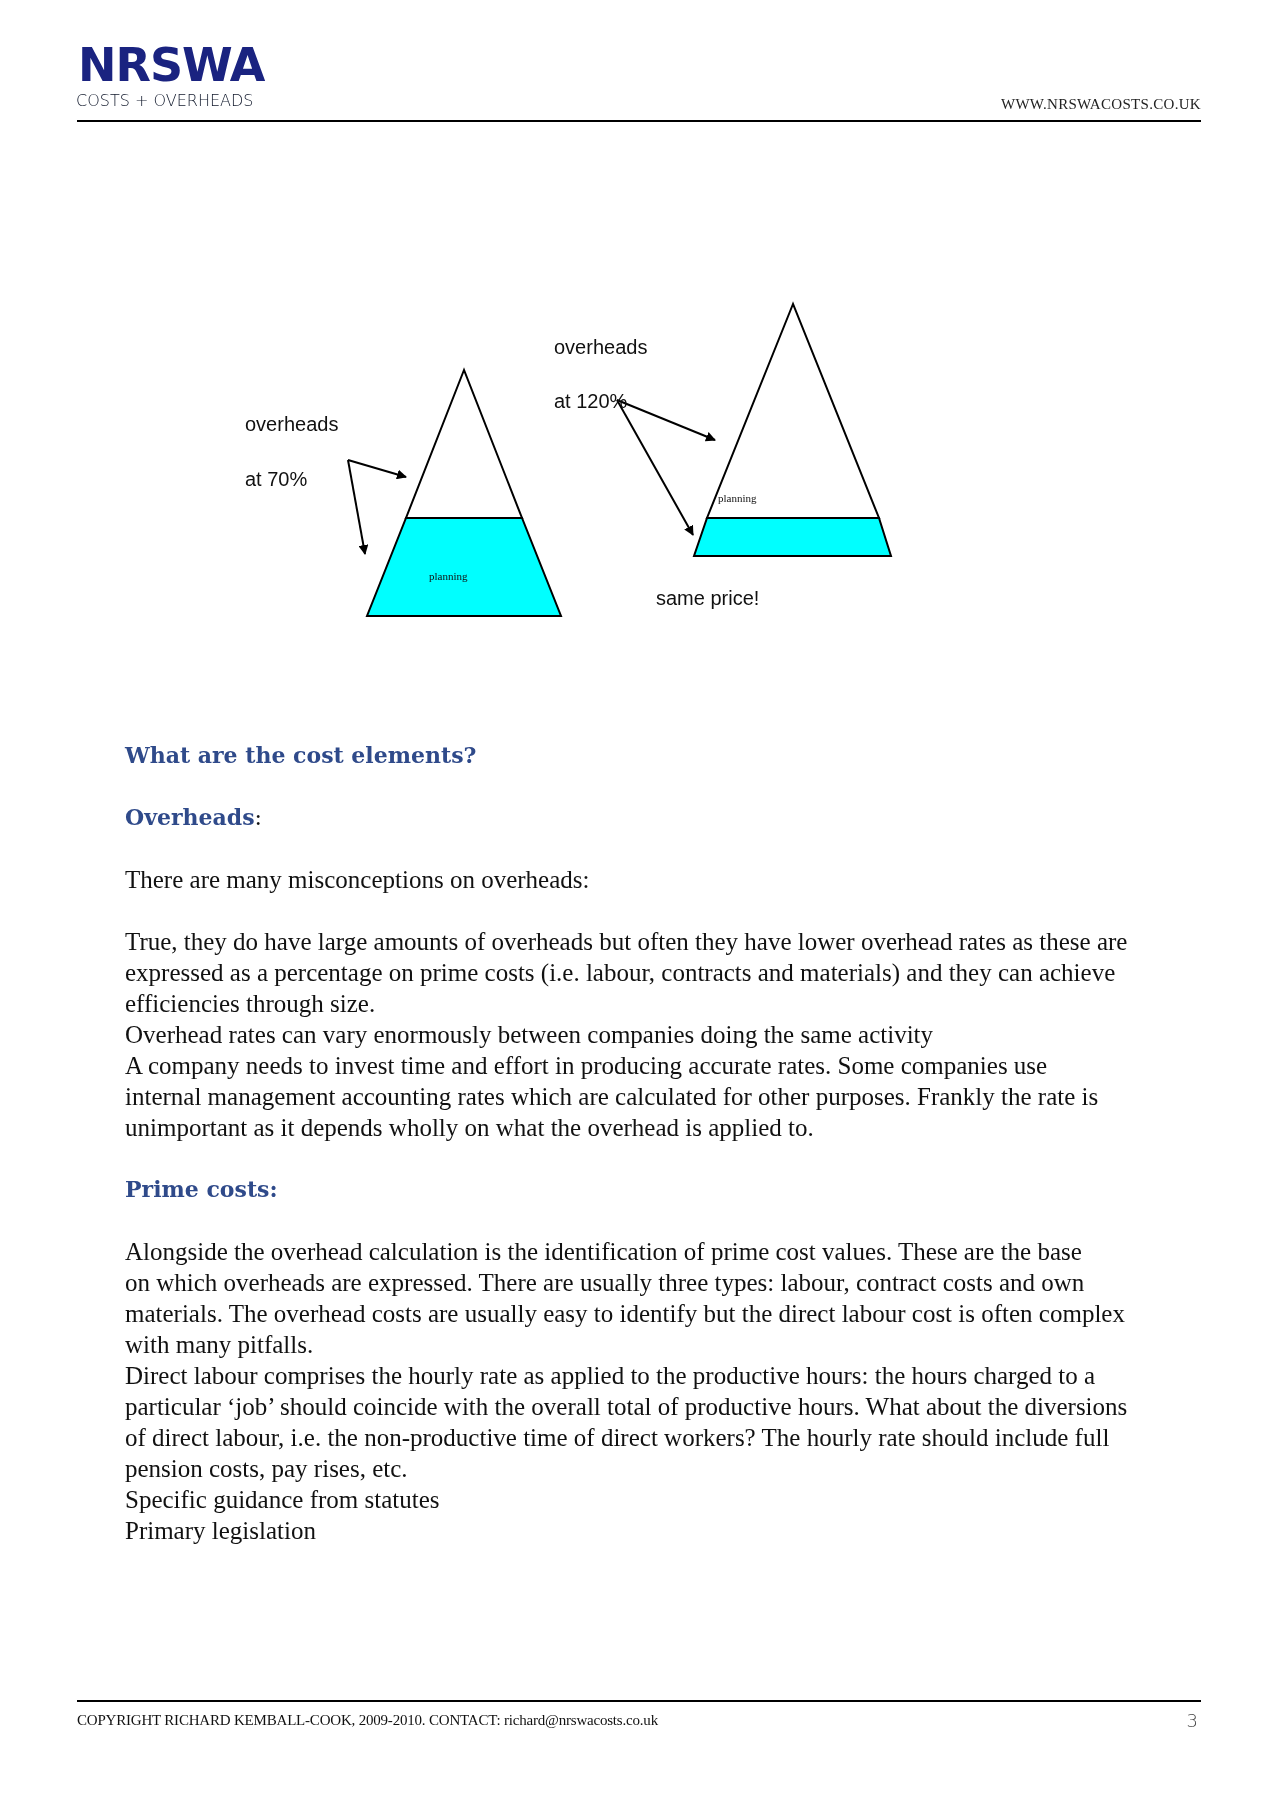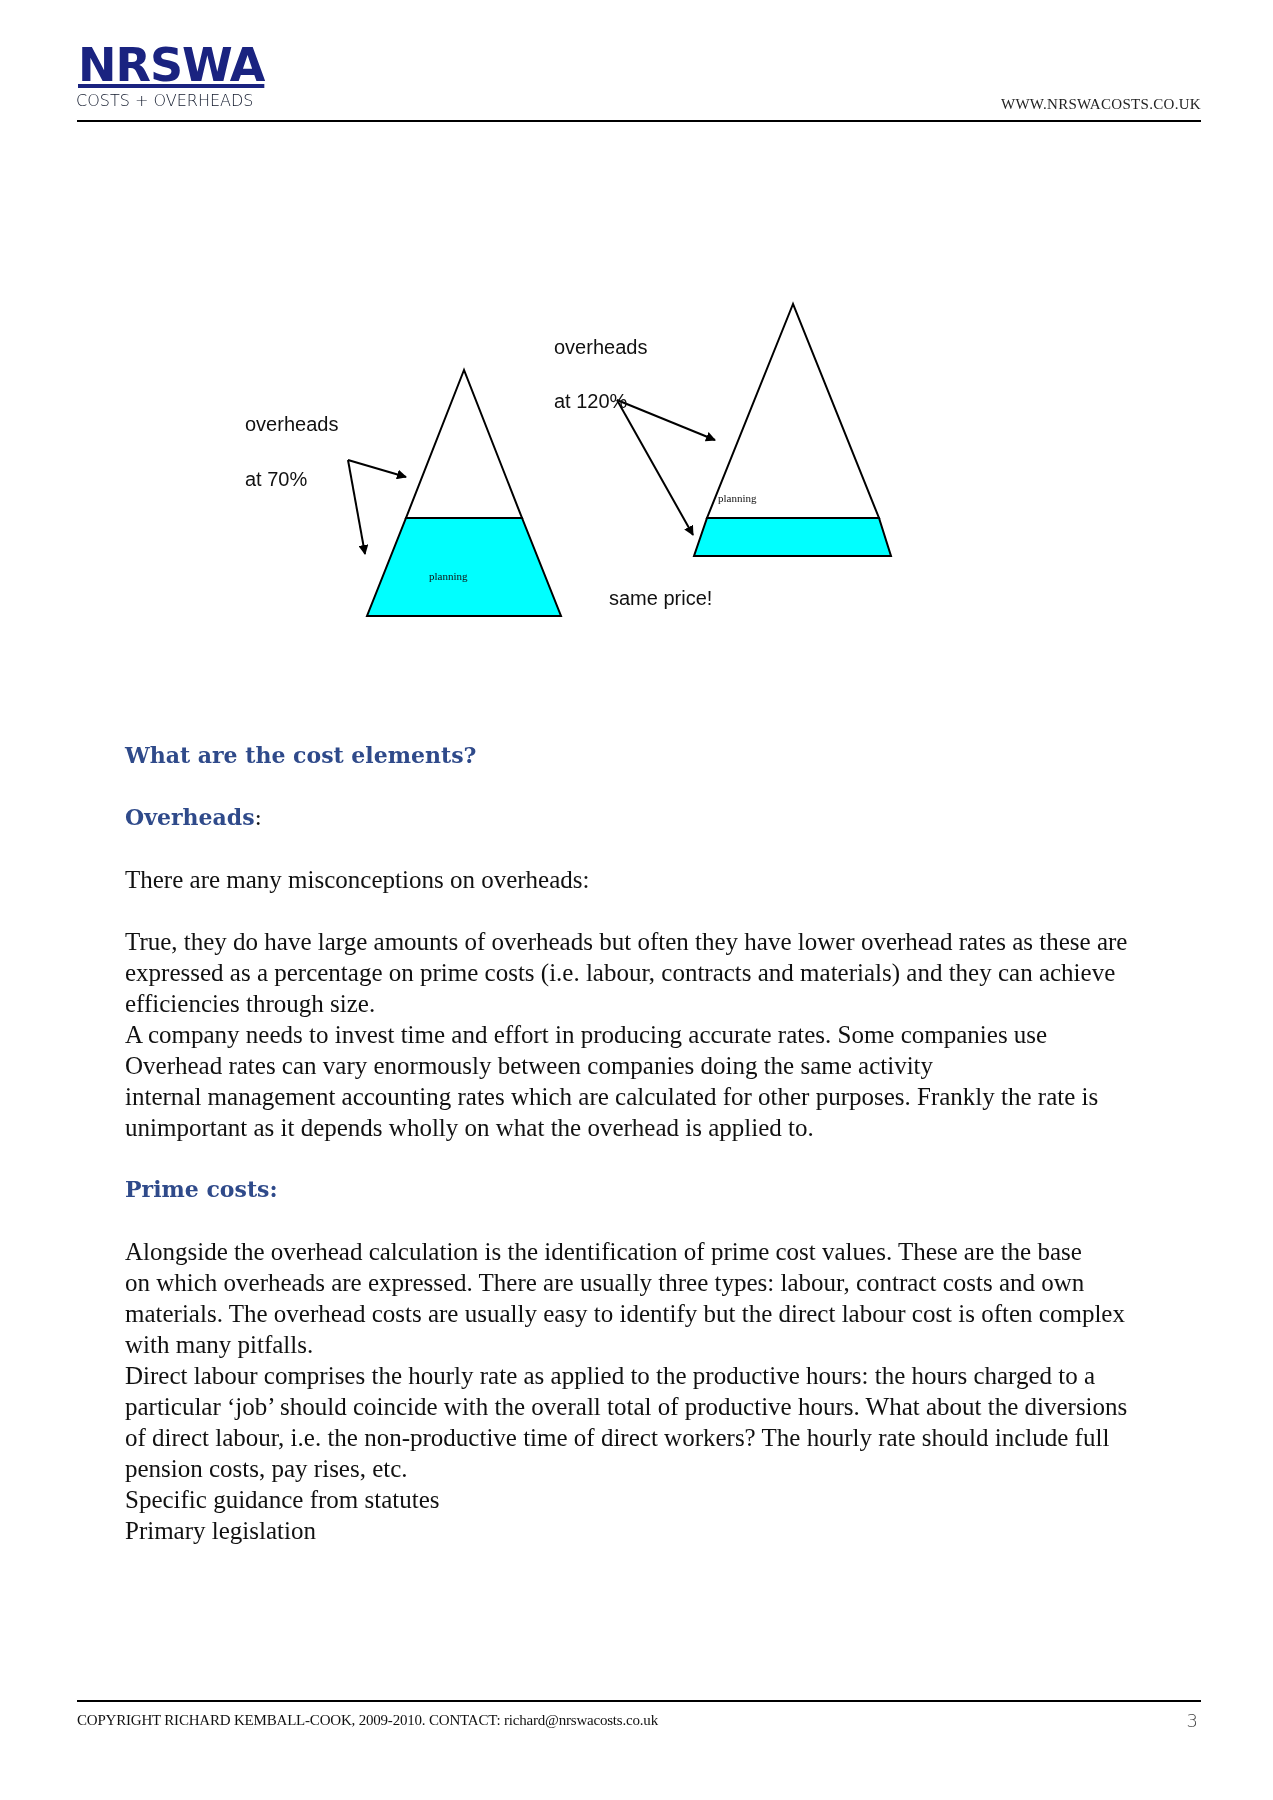--- a/index.html
+++ b/index.html
@@ -3,21 +3,21 @@
   <meta charset="utf-8">
   <style>
     html, body { margin: 0; padding: 0; background: #ffffff; }
     body {
       width: 1273px; height: 1800px; position: relative; overflow: hidden;
       font-family: "DejaVu Serif", serif; color: #111;
     }
     .logo-title {
       position: absolute; left: 78px; top: 42px;
       font-family: "DejaVu Sans", sans-serif; font-weight: bold;
-      font-size: 46px; letter-spacing: -1px; color: #1a2380; line-height: 1; text-decoration: underline;
+      font-size: 46px; letter-spacing: -1px; color: #1a2380; line-height: 1;
     }
     .logo-sub {
       position: absolute; left: 76px; top: 93px;
       font-family: "DejaVu Sans", sans-serif; font-size: 16px;
       color: #0f172a; letter-spacing: 0px; line-height: 1; font-weight: 300;
     }
     .site-url {
       position: absolute; right: 72px; top: 96px;
       font-family: "Liberation Serif", serif; font-size: 15px; color: #222;
       letter-spacing: 0.3px;
@@ -88,36 +88,36 @@
   </svg>
 
   <div class="diag-label" style="left:245px;top:414px">overheads</div>
   <div class="diag-label" style="left:245px;top:469px">at 70%</div>
   <div class="planning" style="left:429px;top:570px">planning</div>
 
   <div class="diag-label" style="left:554px;top:337px">overheads</div>
   <div class="diag-label" style="left:554px;top:391px">at 120%</div>
   <div class="planning" style="left:718px;top:492px">planning</div>
 
-  <div class="diag-label" style="left:609px;top:588px">same price!</div>
+  <div class="diag-label" style="left:656px;top:588px">same price!</div>
 </div>
 
 <div class="content">
   <h2 class="h">What are the cost elements?</h2>
   <div class="gap"></div>
   <h3 class="h"><span>Overheads</span><span class="colon">:</span></h3>
   <div class="gap"></div>
   <p class="p">There are many misconceptions on overheads:</p>
   <div class="gap"></div>
   <div>
     <p class="p">True, they do have large amounts of overheads but often they have lower overhead rates as these are</p>
     <p class="p">expressed as a percentage on prime costs (i.e. labour, contracts and materials) and they can achieve</p>
     <p class="p">efficiencies through size.</p>
+    <p class="p">Overhead rates can vary enormously between companies doing the same activity</p>
     <p class="p">A company needs to invest time and effort in producing accurate rates.  Some companies use</p>
-    <p class="p">Overhead rates can vary enormously between companies doing the same activity</p>
     <p class="p">internal management accounting rates which are calculated for other purposes. Frankly the rate is</p>
     <p class="p">unimportant as it depends wholly on what the overhead is applied to.</p>
   </div>
   <div class="gap"></div>
   <h3 class="h">Prime costs:</h3>
   <div class="gap"></div>
   <div>
     <p class="p">Alongside the overhead calculation is the identification of prime cost values. These are the base</p>
     <p class="p">on which overheads are expressed. There are usually three types: labour, contract costs and own</p>
     <p class="p">materials. The overhead costs are usually easy to identify but the direct labour cost is often complex</p>

